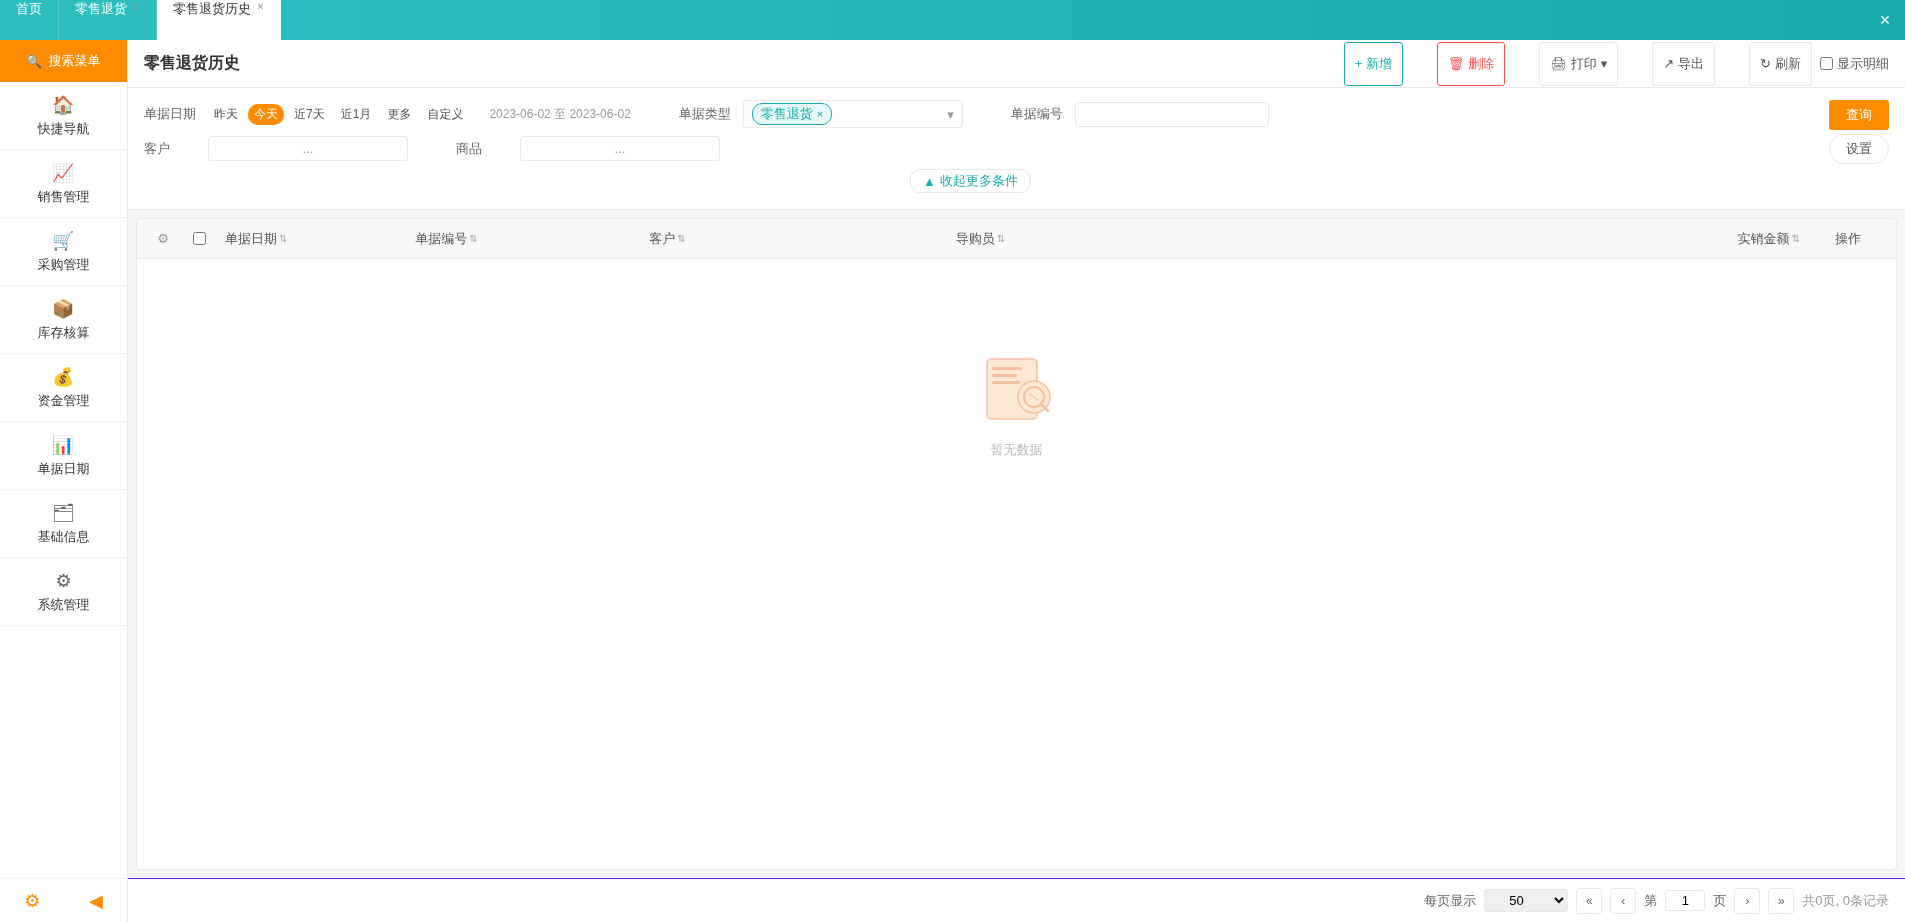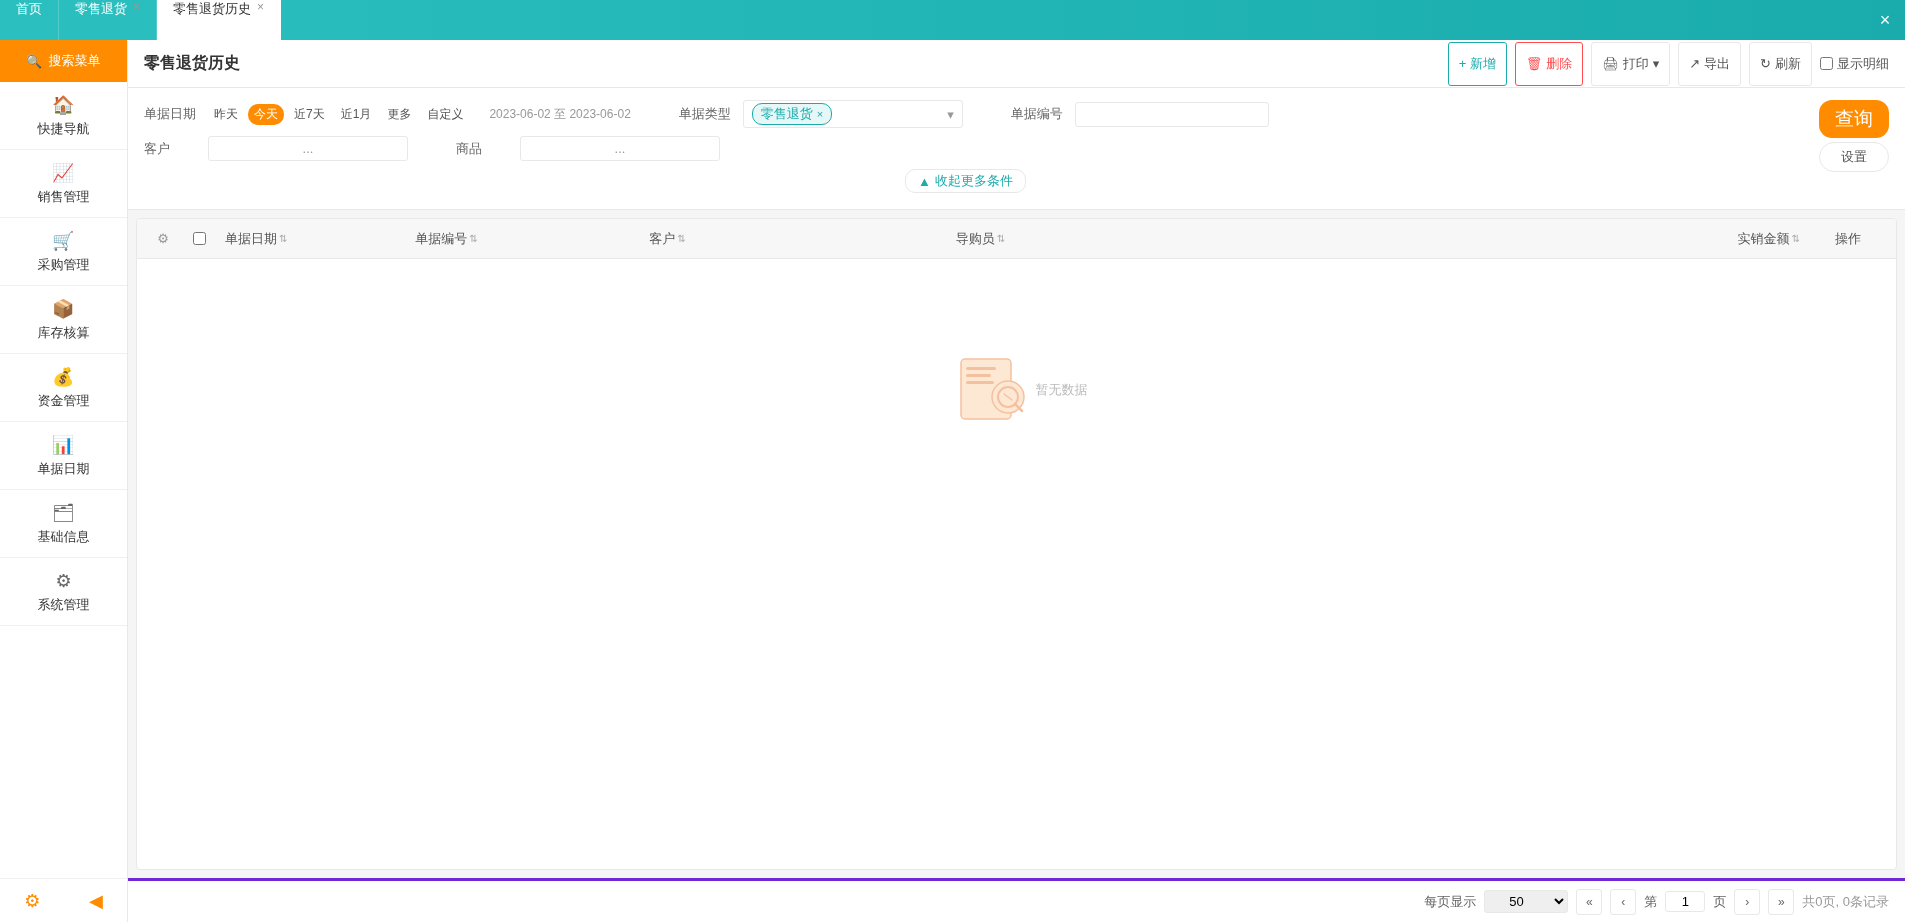--- a/index.html
+++ b/index.html
@@ -141,20 +141,21 @@
       display: flex;
       align-items: center;
       gap: 4px;
       padding: 12px 10px;
       border: 1px solid #e8e8e8;
       background: #fff;
       border-radius: 3px;
       cursor: pointer;
       color: #555;
       font-size: 13px;
+      margin-left: 26px;
     }
     .action-btn.new { color: #1aacac; border-color: #1aacac; }
     .action-btn.delete { color: #ff4d4f; border-color: #ff4d4f; }
     .checkbox-label {
       display: flex;
       align-items: center;
       gap: 4px;
       font-size: 13px;
       color: #555;
       cursor: pointer;
@@ -310,41 +311,41 @@
     .th-num { flex: 1.5; }
     .th-customer { flex: 2; }
     .th-guide { flex: 1.5; }
     .th-spacer { flex: 3; }
     .th-amount { flex: 1.2; text-align: right; justify-content: flex-end; }
     .th-action { width: 80px; text-align: center; justify-content: center; }
 
     
     .empty-state {
       display: flex;
-      flex-direction: row;
+      flex-direction: column;
       align-items: center;
       justify-content: center;
       flex: 1;
       padding: 80px 0;
     }
     .empty-icon {
       width: 90px;
       height: 90px;
       margin-bottom: 12px;
     }
     .empty-text {
       color: #bbb;
       font-size: 13px;
     }
 
     
     .pagination-bar {
       height: 44px;
       background: #fff;
-      border-top: 3px solid #6d28d9;
+      border-top: 1px solid #6d28d9;
       display: flex;
       align-items: center;
       justify-content: flex-end;
       padding: 0 16px;
       gap: 8px;
       flex-shrink: 0;
     }
     .pagination-label { color: #666; font-size: 13px; }
     .pagination-select {
       border: 1px solid #e8e8e8;
@@ -375,24 +376,24 @@
       padding: 2px 4px;
       font-size: 13px;
     }
     .pagination-total { color: #999; font-size: 13px; }
 
     
     .query-btn {
       background: #ff8c00;
       color: #fff;
       border: none;
-      border-radius: 13px;
+      border-radius: 3px;
       padding: 6px 16px;
       cursor: pointer;
-      font-size: 19px;
+      font-size: 13px;
     }
     .setting-btn {
       background: #fff;
       color: #555;
       border: 1px solid #e8e8e8;
       border-radius: 15px;
       padding: 5px 16px;
       cursor: pointer;
       font-size: 13px;
     }

